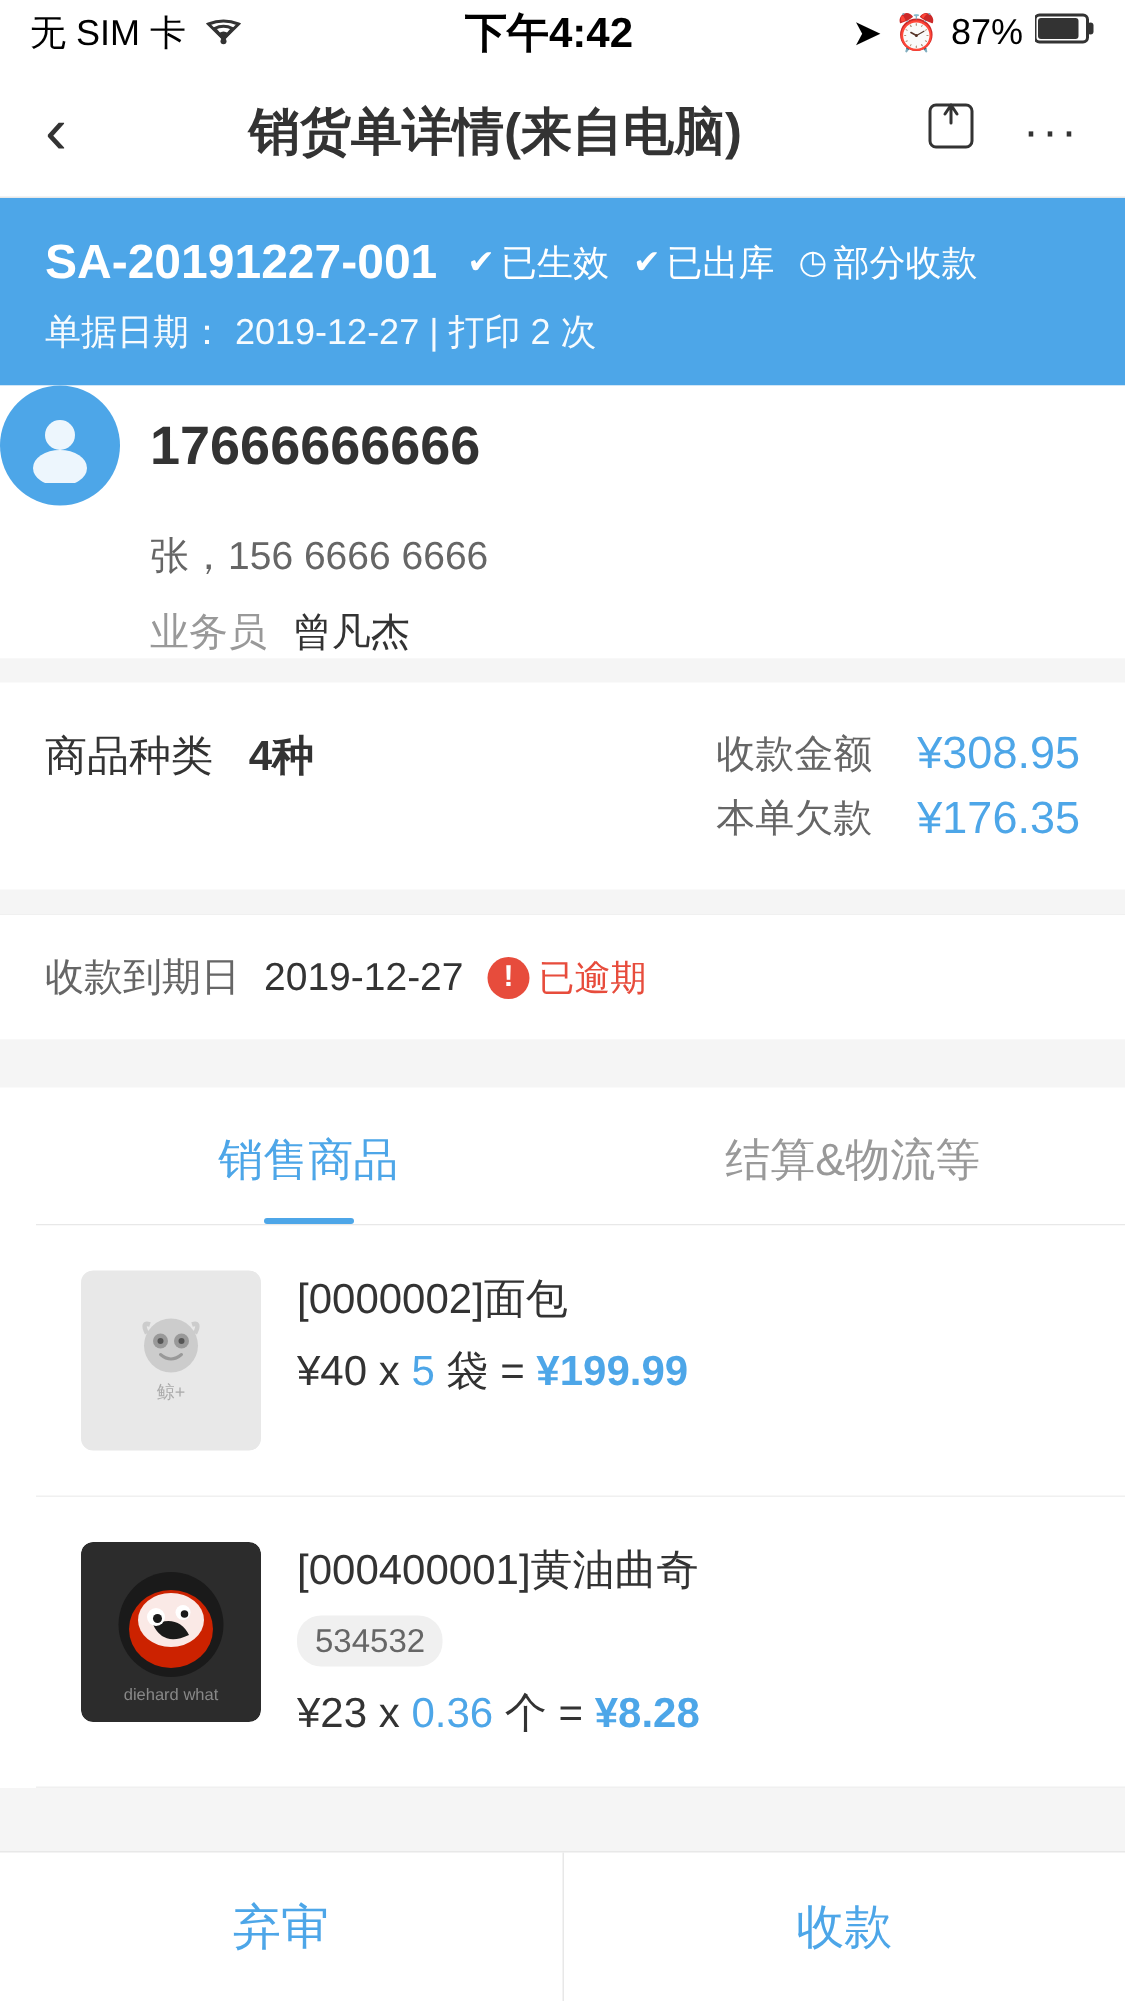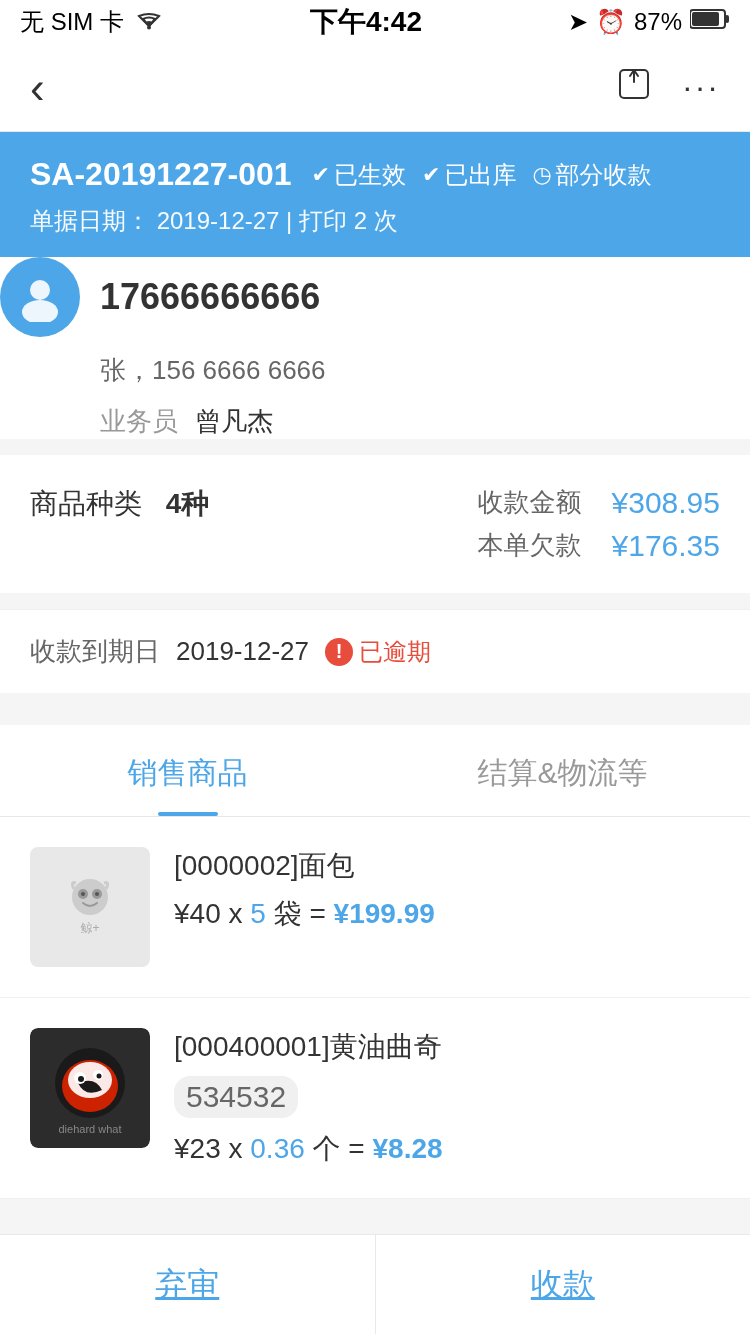--- a/index.html
+++ b/index.html
@@ -181,20 +181,21 @@
       justify-content: center;
       color: #fff;
       font-size: 20px;
       font-weight: 700;
     }
 
     
     .tabs-section {
       background: #fff;
       margin-top: 16px;
+      padding-left: 24px;
     }
     .tabs-bar {
       display: flex;
       border-bottom: 1px solid #e8e8e8;
     }
     .tab-item {
       flex: 1;
       text-align: center;
       padding: 28px 0 22px;
       font-size: 30px;
@@ -241,21 +242,21 @@
     .product-name {
       font-size: 28px;
       color: #333;
       margin-bottom: 10px;
       font-weight: 500;
     }
     .product-batch {
       display: inline-block;
       background: #f0f0f0;
       color: #666;
-      font-size: 30px;
+      font-size: 22px;
       padding: 4px 12px;
       border-radius: 16px;
       margin-bottom: 12px;
     }
     .product-price-row {
       font-size: 28px;
       color: #333;
     }
     .price-highlight { color: #4da6e8; }
     .price-total { color: #4da6e8; font-weight: 600; }
@@ -270,21 +271,20 @@
       border-top: 1px solid #e8e8e8;
       display: flex;
     }
     .bottom-btn {
       flex: 1;
       display: flex;
       align-items: center;
       justify-content: center;
       font-size: 32px;
       cursor: pointer;
-      text-decoration: underline;
     }
     .bottom-btn.cancel { color: #4da6e8; border-right: 1px solid #e8e8e8; }
     .bottom-btn.confirm { color: #4da6e8; }
 
     
     .owl-placeholder {
       width: 100%;
       height: 100%;
       display: flex;
       align-items: center;
@@ -318,20 +318,21 @@
         <rect x="0" y="2" width="35" height="18" rx="3" ry="3" fill="none" stroke="#333" stroke-width="2"></rect>
         <rect x="35" y="7" width="4" height="8" rx="2" fill="#333"></rect>
         <rect x="2" y="4" width="27" height="14" rx="2" fill="#333"></rect>
       </svg>
     </span>
   </div>
 </div>
 
 <div class="nav-bar">
   <span class="nav-icon" style="font-size:44px; font-weight:300;">‹</span>
+  <span class="nav-title">销货单详情(来自电脑)</span>
   <div class="nav-right">
     <span style="font-size:32px; color:#333;">
       <svg width="36" height="36" viewBox="0 0 36 36">
         <rect x="4" y="4" width="28" height="28" rx="4" fill="none" stroke="#333" stroke-width="2"></rect>
         <path d="M18 4 L18 16 M14 10 L18 4 L22 10" stroke="#333" stroke-width="2" fill="none" stroke-linecap="round" stroke-linejoin="round"></path>
       </svg>
     </span>
     <span style="font-size:32px; color:#333; letter-spacing:2px;">···</span>
   </div>
 </div>

